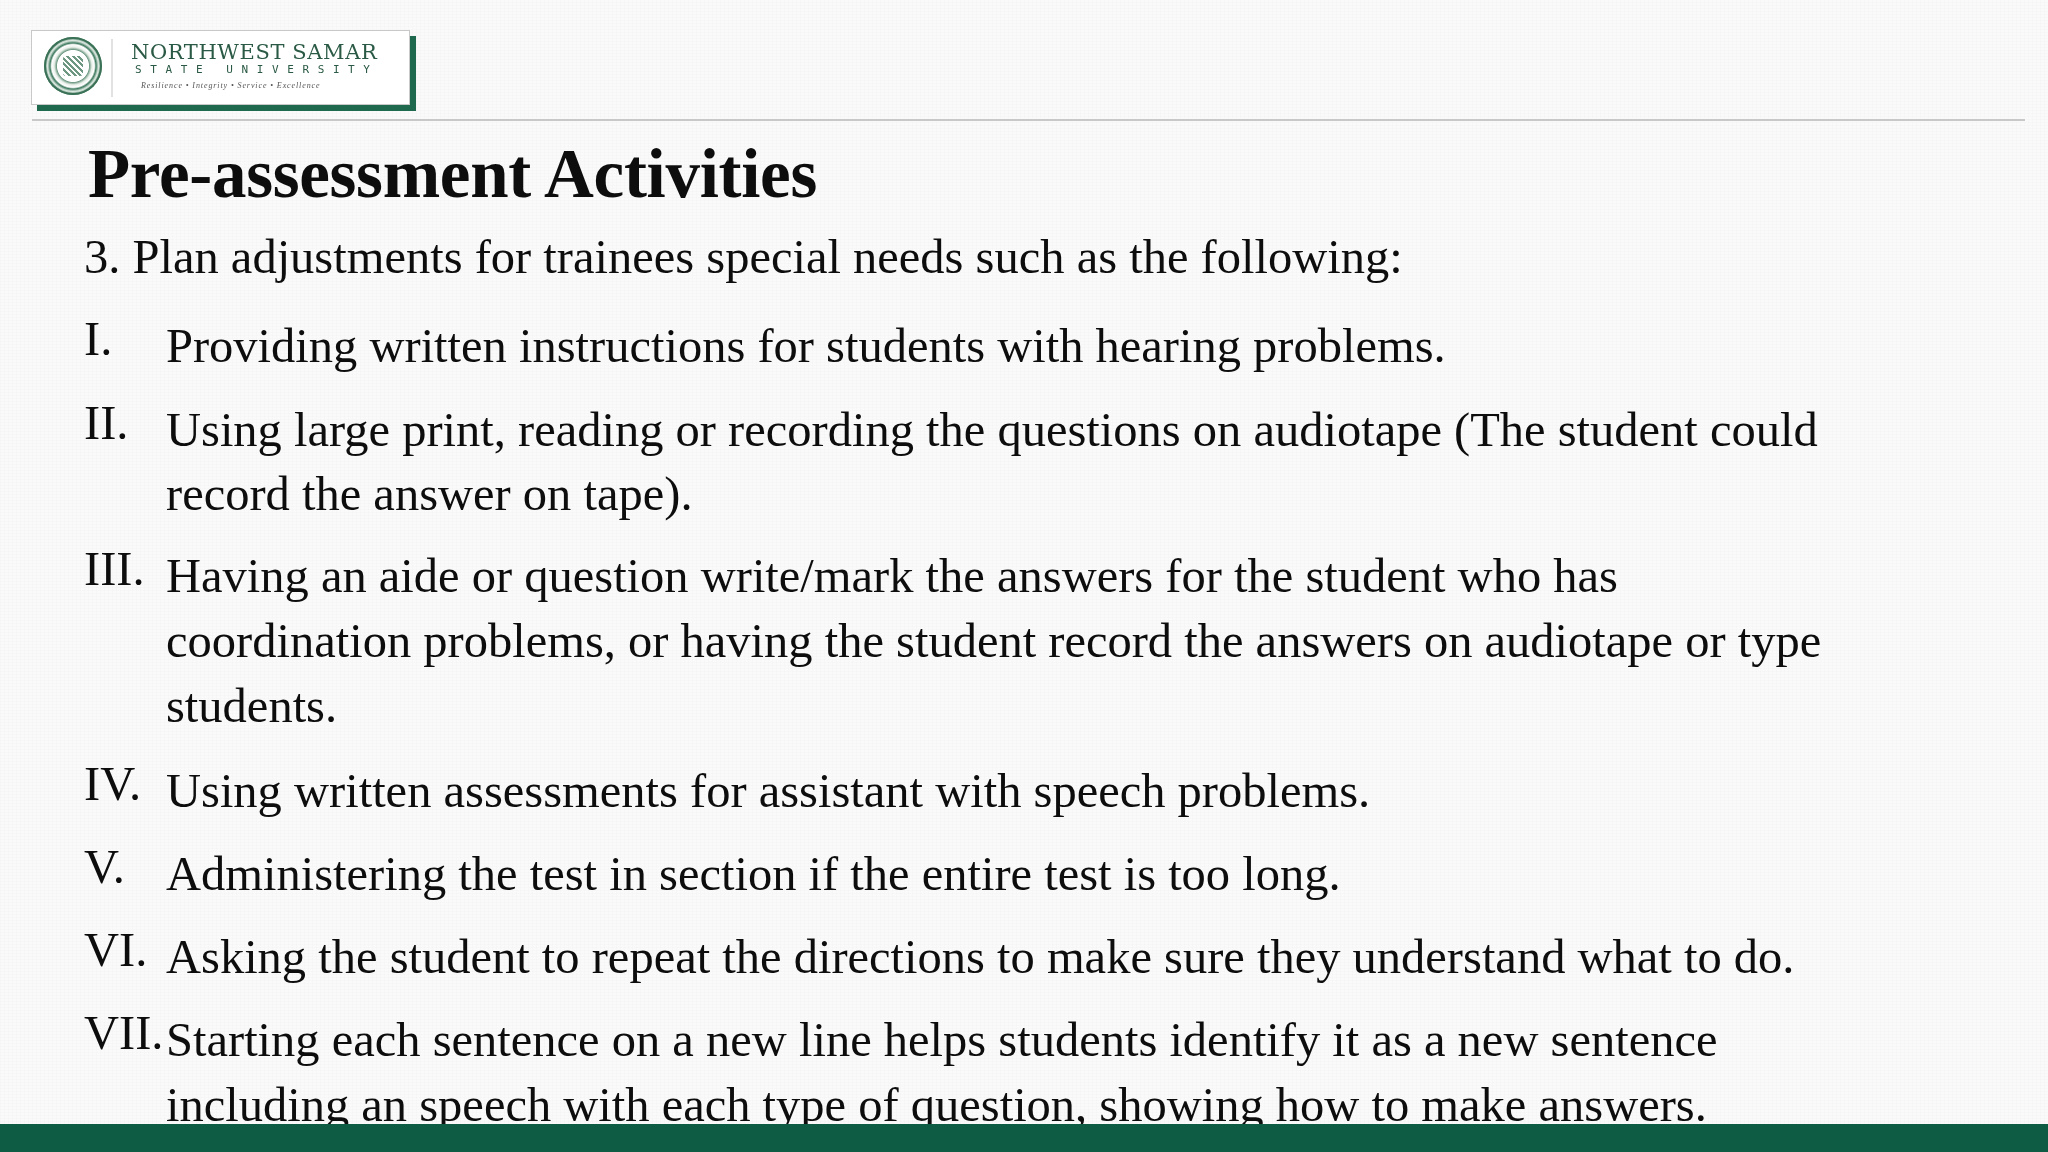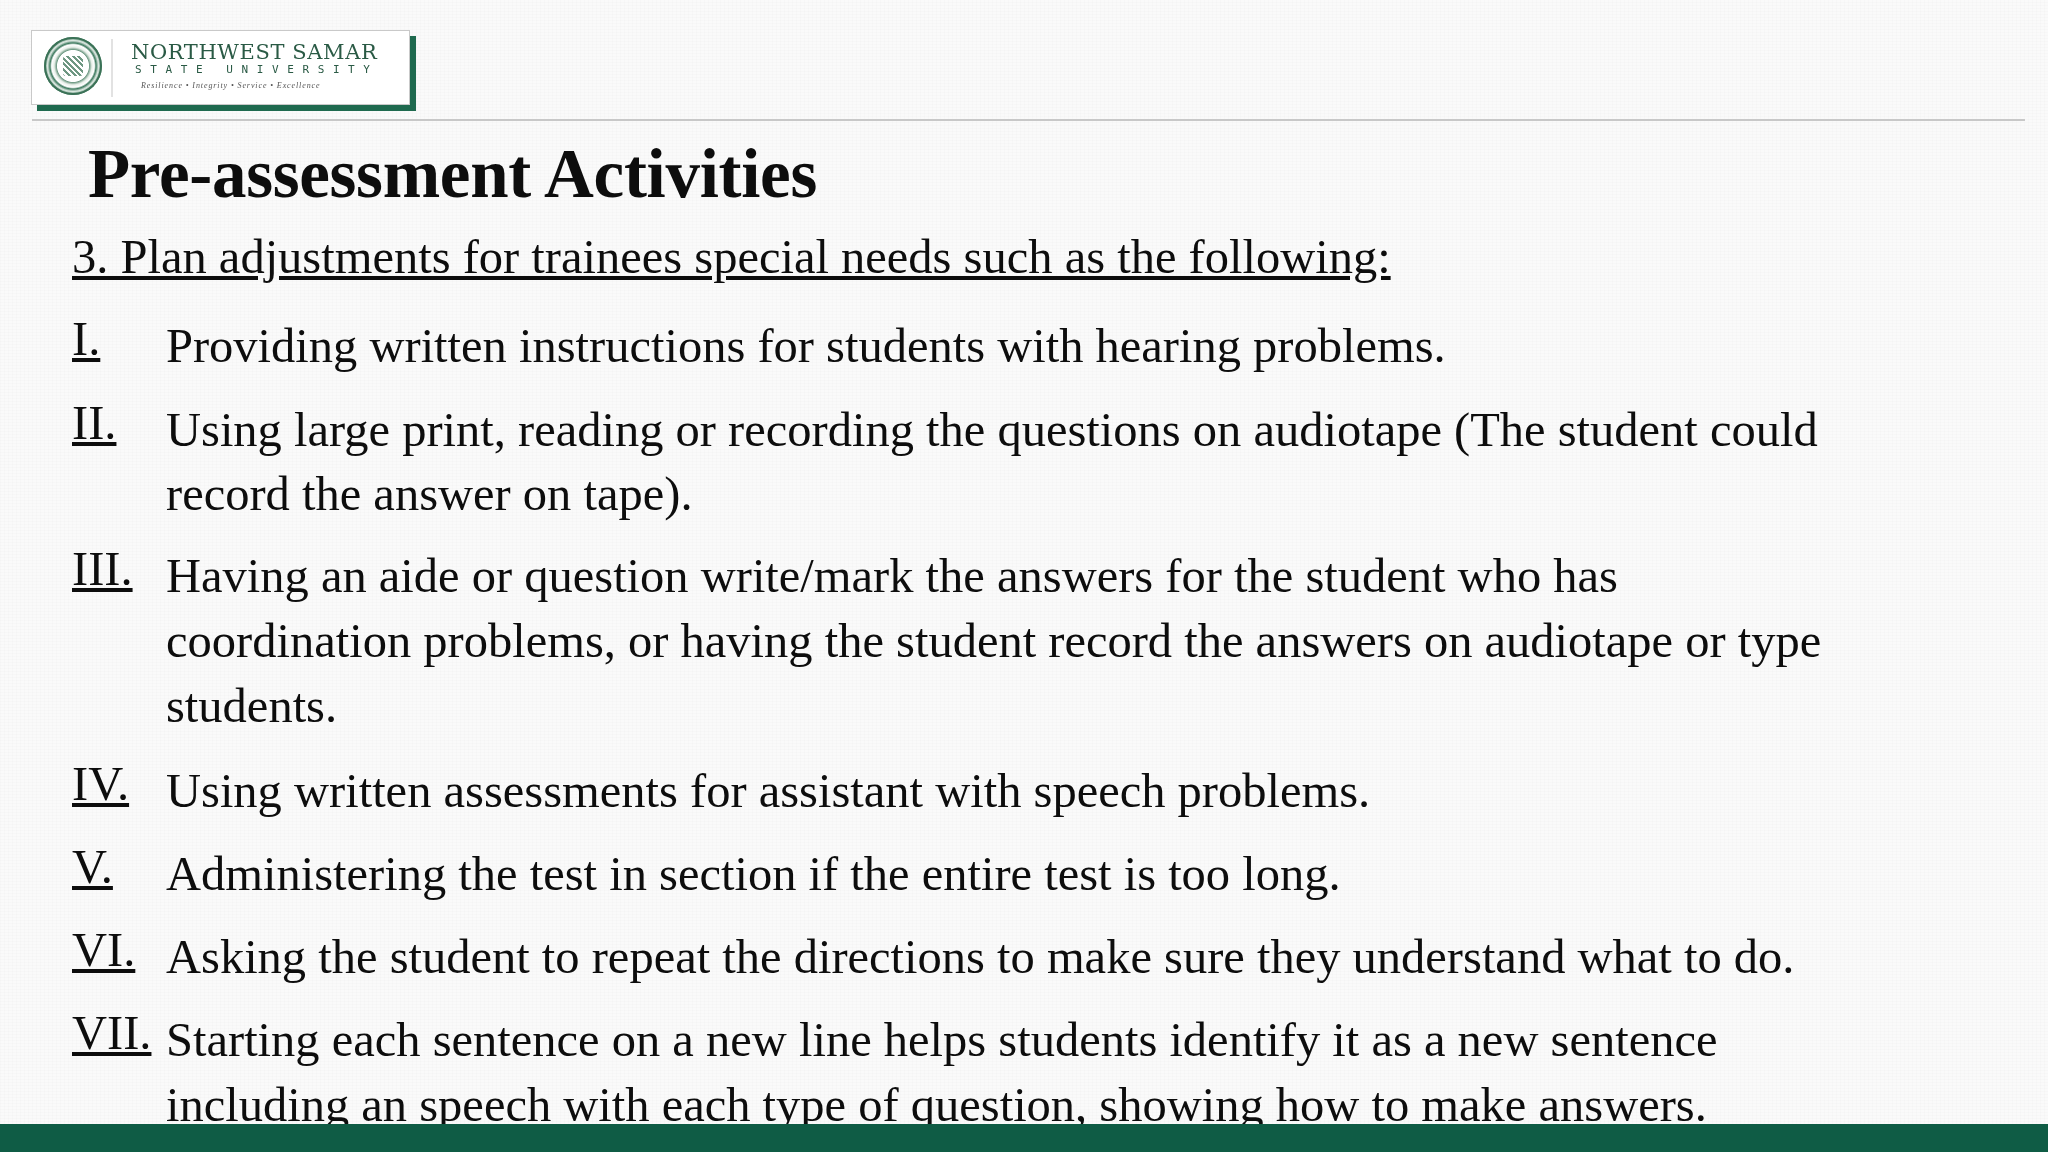--- a/index.html
+++ b/index.html
@@ -49,21 +49,21 @@
   .separator {
     position: absolute; left: 32px; top: 119px; width: 1993px; height: 2px; background: #c8c8c8;
   }
   .title {
     position: absolute; left: 88px; top: 134px; font-weight: bold; font-size: 69px; line-height: 80px;
     white-space: nowrap; letter-spacing: -0.3px;
   }
   .line {
     position: absolute; font-size: 48.5px; line-height: 56px; white-space: nowrap;
   }
-  .num { left: 72px; text-decoration: underline; }
+  .num { left: 84px; }
   .txt { left: 166px; margin-top: 7px; }
   .footer-bar {
     position: absolute; left: 0; top: 1124px; width: 2048px; height: 28px; background: #0f5c45;
   }
 </style>
 </head>
 <body>
 
 <div>
   <div class="logo-shadow"></div>

